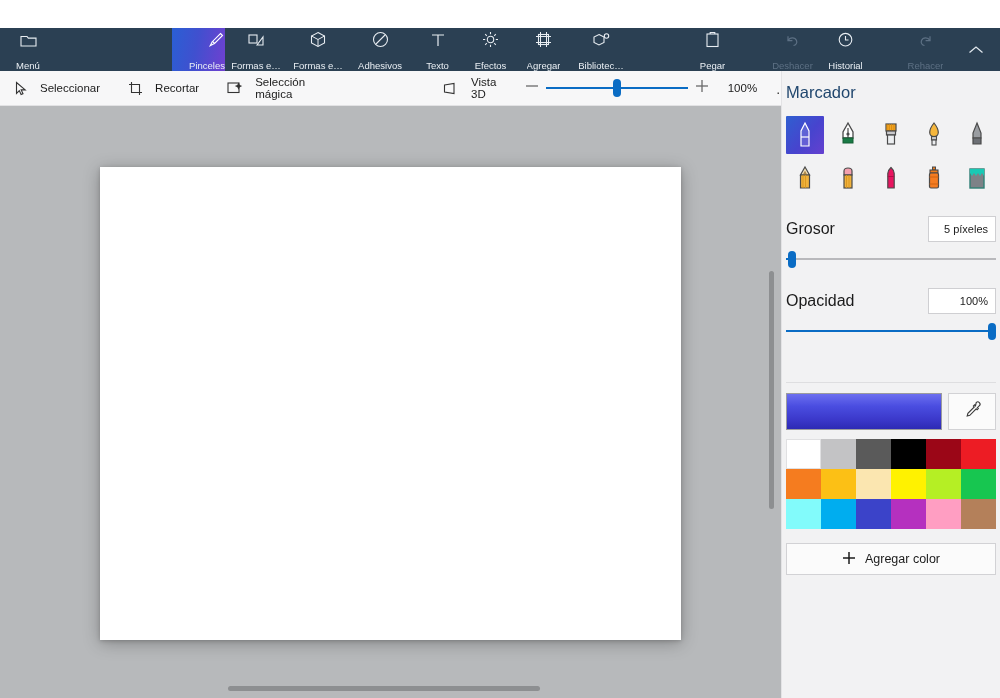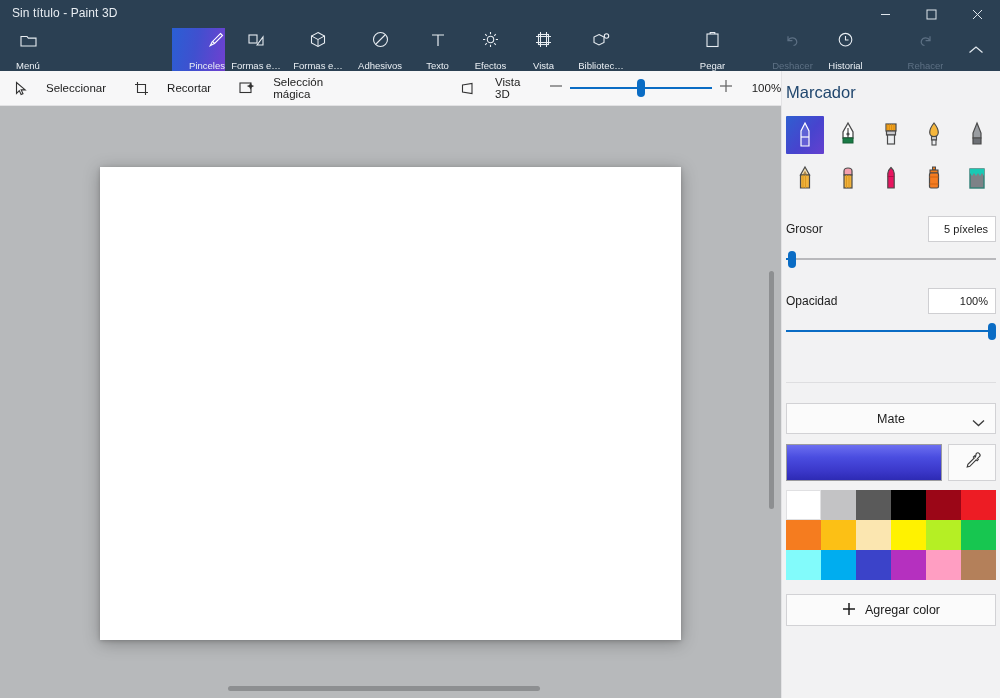--- a/index.html
+++ b/index.html
@@ -56,21 +56,21 @@
     display: flex; align-items: center; justify-content: center; color: #dfe6ec;
   }
 
   
   .subbar {
     position: absolute; top: 71px; left: 0; width: 781px; height: 35px;
     background: #f7f7f8; border-bottom: 1px solid #e2e2e4;
     display: flex; align-items: center;
   }
   .sbtn {
-    height: 35px; display: flex; align-items: center; gap: 18px;
+    height: 35px; display: flex; align-items: center; gap: 12px;
     padding: 0 14px; font-size: 11.5px; color: #1b1b1b; cursor: default;
   }
   .sbtn .ico { display: flex; align-items: center; }
   .zoomgroup { display: flex; align-items: center; margin-left: 8px; }
   .zbtn {
     width: 28px; height: 30px; display: flex; align-items: center; justify-content: center;
     color: #5a5a5a;
   }
   .zslider { position: relative; width: 142px; height: 30px; display: flex; align-items: center; }
   .zslider .track { position: absolute; left: 0; right: 0; height: 2px; background: #0a6cc4; }
@@ -118,21 +118,21 @@
     height: 38px; display: flex; align-items: center; justify-content: center;
     border-radius: 1px; cursor: default;
   }
   .brush.selected {
     background: linear-gradient(130deg, #2f5fd0 0%, #4744ce 55%, #6540cf 100%);
   }
 
   .field-row {
     margin-top: 18px; display: flex; align-items: center; justify-content: space-between;
   }
-  .field-label { font-size: 12px; color: #1b1b1b; }
+  .field-label { font-size: 16px; color: #1b1b1b; }
   .field-box {
     width: 68px; height: 26px; background: #ffffff; border: 1px solid #cfcfd2;
     display: flex; align-items: center; justify-content: flex-end;
     padding-right: 7px; font-size: 11px; color: #1b1b1b;
   }
   .pslider { position: relative; height: 22px; margin-top: 6px; }
   .pslider .track-bg { position: absolute; top: 10px; left: 0; right: 0; height: 2px; background: #b9b9bc; }
   .pslider .track-fill { position: absolute; top: 10px; left: 0; height: 2px; background: #0a6cc4; }
   .pslider .thumb {
     position: absolute; top: 3px; width: 8px; height: 17px; border-radius: 4px; background: #0a6cc4;
@@ -165,41 +165,20 @@
     margin-top: 14px; height: 32px; background: #fbfbfb; border: 1px solid #d2d2d5;
     display: flex; align-items: center; justify-content: center; gap: 9px;
     font-size: 12.5px; color: #1b1b1b;
   }
 </style>
 </head>
 <body>
 
 <div id="app">
 
-  <div class="titlebar">
-    <div class="title">Sin título - Paint 3D</div>
-    <div class="wctrls">
-      <div class="wbtn">
-        <svg width="11" height="11" viewBox="0 0 11 11">
-            <line x1="1" y1="5.5" x2="10" y2="5.5" stroke="currentColor" stroke-width="1"></line>
-          </svg>
-      </div>
-      <div class="wbtn">
-        <svg width="11" height="11" viewBox="0 0 11 11">
-            <rect x="1" y="1" width="9" height="9" fill="none" stroke="currentColor" stroke-width="1"></rect>
-          </svg>
-      </div>
-      <div class="wbtn close">
-        <svg width="11" height="11" viewBox="0 0 11 11">
-            <line x1="1" y1="1" x2="10" y2="10" stroke="currentColor" stroke-width="1"></line>
-            <line x1="10" y1="1" x2="1" y2="10" stroke="currentColor" stroke-width="1"></line>
-          </svg>
-      </div>
-    </div>
-  </div>
 
   <div class="ribbon">
 
     <div class="ribbon-left">
       <div class="rtab menu">
         <span class="ico">
           <svg width="17" height="15" viewBox="0 0 17 15">
               <path d="M1 3.5h6l1.3 1.6H16V13H1z" fill="none" stroke="#e8edf2" stroke-width="1.1"></path>
             </svg>
         </span>
@@ -272,21 +251,21 @@
 
       <div class="rtab">
         <span class="ico">
           <svg width="17" height="17" viewBox="0 0 17 17">
               <rect x="3.5" y="3.5" width="10" height="10" fill="none" stroke="#e8edf2" stroke-width="1.1"></rect>
               <g stroke="#e8edf2" stroke-width="1">
                 <path d="M5.5 1v15M11.5 1v15M1 5.5h15M1 11.5h15"></path>
               </g>
             </svg>
         </span>
-        <span class="lbl">Vista</span>
+        <span class="lbl">Agregar</span>
       </div>
 
       <div class="rtab wide">
         <span class="ico">
           <svg width="18" height="16" viewBox="0 0 18 16">
               <path d="M7 2.5 12 5v5.4L7 13 2 10.4V5z" fill="none" stroke="#e8edf2" stroke-width="1.1"></path>
               <circle cx="14.5" cy="4" r="2.2" fill="none" stroke="#e8edf2" stroke-width="1.1"></circle>
             </svg>
         </span>
         <span class="lbl">Bibliotec…</span>
@@ -514,28 +493,20 @@
       <span class="field-box">100%</span>
     </div>
     <div class="pslider">
       <div class="track-bg"></div>
       <div class="track-fill" style="width:100%"></div>
       <div class="thumb" style="left:calc(100% - 8px)"></div>
     </div>
 
     <div class="divider"></div>
 
-    <div class="select-box">
-      <span>Mate</span>
-      <span class="chev">
-        <svg width="13" height="8" viewBox="0 0 13 8">
-            <path d="M1 1.5 6.5 6.5 12 1.5" fill="none" stroke="#3a3a3a" stroke-width="1.3"></path>
-          </svg>
-      </span>
-    </div>
 
     <div class="color-row">
       <div class="current-color"></div>
       <div class="eyedrop">
         <span>
           <svg width="19" height="19" viewBox="0 0 19 19">
             <path d="M13.2 2.6a2.2 2.2 0 0 1 3.2 3.1l-2 2 .9.9-1.2 1.2-.9-.9-6.4 6.4-2.6.7.7-2.6 6.4-6.4-.9-.9 1.2-1.2.9.9z" fill="none" stroke="#3a3a3a" stroke-width="1.1"></path>
           </svg>
         </span>
       </div>

